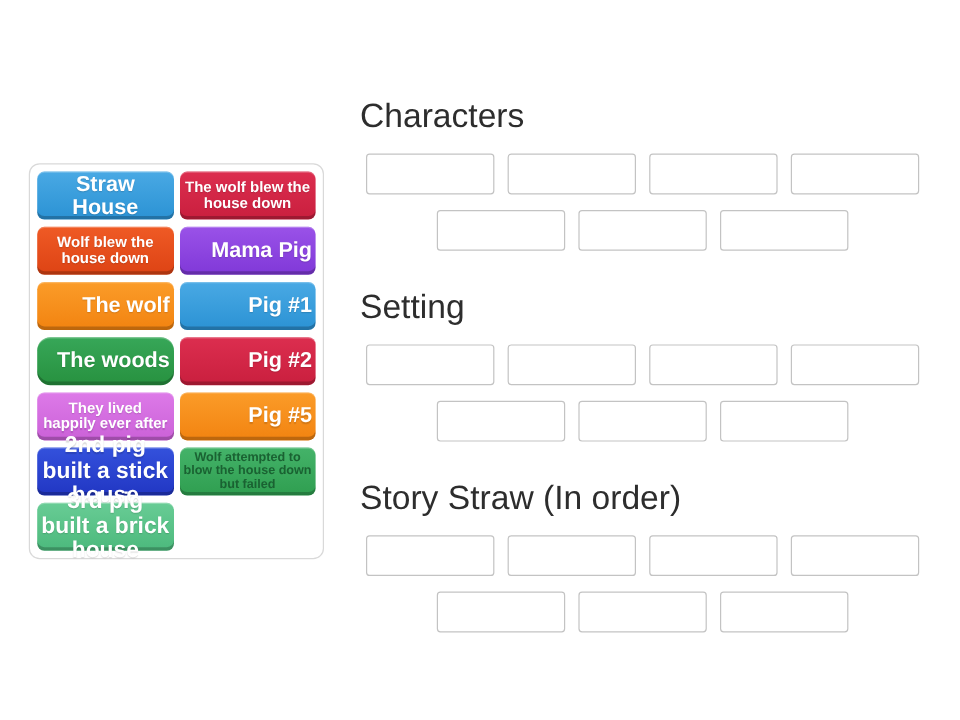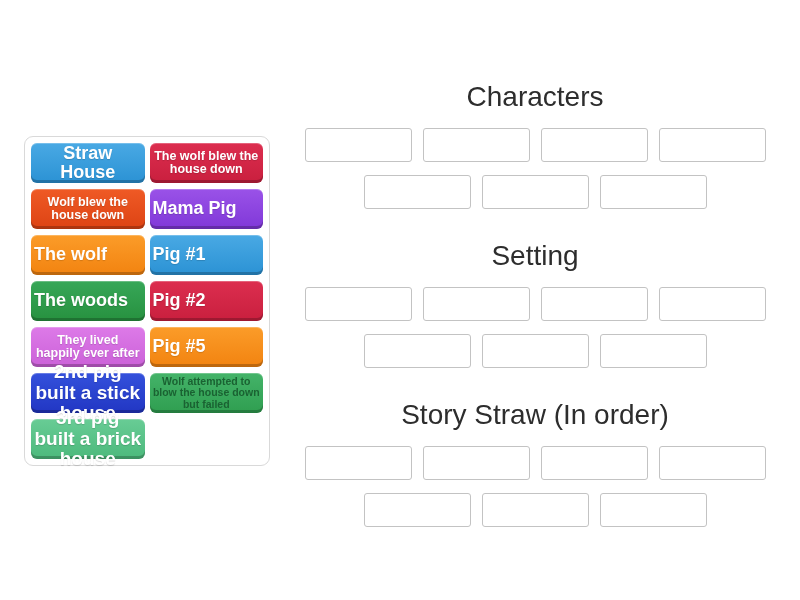--- a/index.html
+++ b/index.html
@@ -22,55 +22,54 @@
     padding: 6px;
     display: grid;
     grid-template-columns: 1fr 1fr;
     gap: 6px 5px;
   }
   .tile {
     height: 40px;
     border-radius: 6px;
     display: flex;
     align-items: center;
-    justify-content: flex-start;
+    justify-content: flex-end;
     text-align: center;
     color: #ffffff;
     font-weight: bold;
     line-height: 1.08;
     padding: 2px 3px;
     cursor: grab;
     box-shadow: inset 0 -3px 0 rgba(0,0,0,0.22), inset 0 1px 0 rgba(255,255,255,0.25);
     text-shadow: 0 1px 1px rgba(0,0,0,0.15);
   }
   .tile-lg { font-size: 18px; }
   .tile-md { font-size: 19px; }
   .tile-sm { font-size: 12.5px; }
   .tile-xs { font-size: 10.5px; }
 
   .c-blue      { background: linear-gradient(180deg, #49a9e4, #2b92d4); }
   .c-orangered { background: linear-gradient(180deg, #ef5a25, #dd4314); }
   .c-crimson   { background: linear-gradient(180deg, #dc2e4f, #c91f3e); }
   .c-purple    { background: linear-gradient(180deg, #9a52e8, #8038d8); }
   .c-orange    { background: linear-gradient(180deg, #fb9c29, #f28310); }
-  .c-green     { background: linear-gradient(180deg, #37a758, #27913f); }
+  .c-green     { background: linear-gradient(180deg, #37a758, #27913f); border-radius: 11px; }
   .c-orchid    { background: linear-gradient(180deg, #dd7ae8, #cb61d8); }
   .c-royalblue { background: linear-gradient(180deg, #3451dc, #2136c3); }
   .c-greentext { background: linear-gradient(180deg, #44b369, #2f9e50); color: #1a6232; text-shadow: none; }
   .c-seagreen  { background: linear-gradient(180deg, #68cc95, #4cb97c); }
 
   
   .board {
     position: absolute;
     left: 300px; top: 80px;
     width: 470px;
   }
   .group { margin-bottom: 30px; }
   .group-title {
-    text-align: center;
     font-size: 28px;
     line-height: 34px;
     font-weight: 400;
     color: #2d2d2d;
     margin-bottom: 14px;
   }
   .slots {
     display: flex;
     flex-wrap: wrap;
     justify-content: center;

